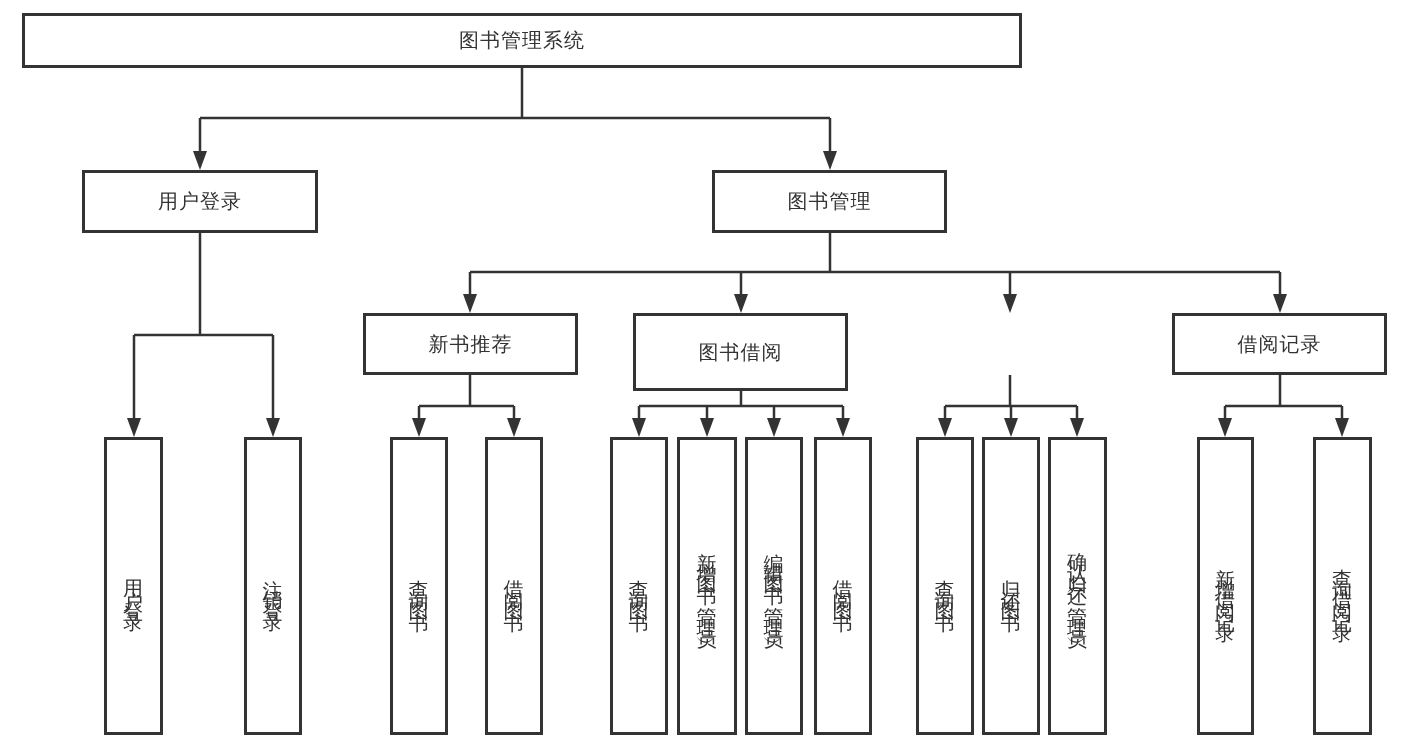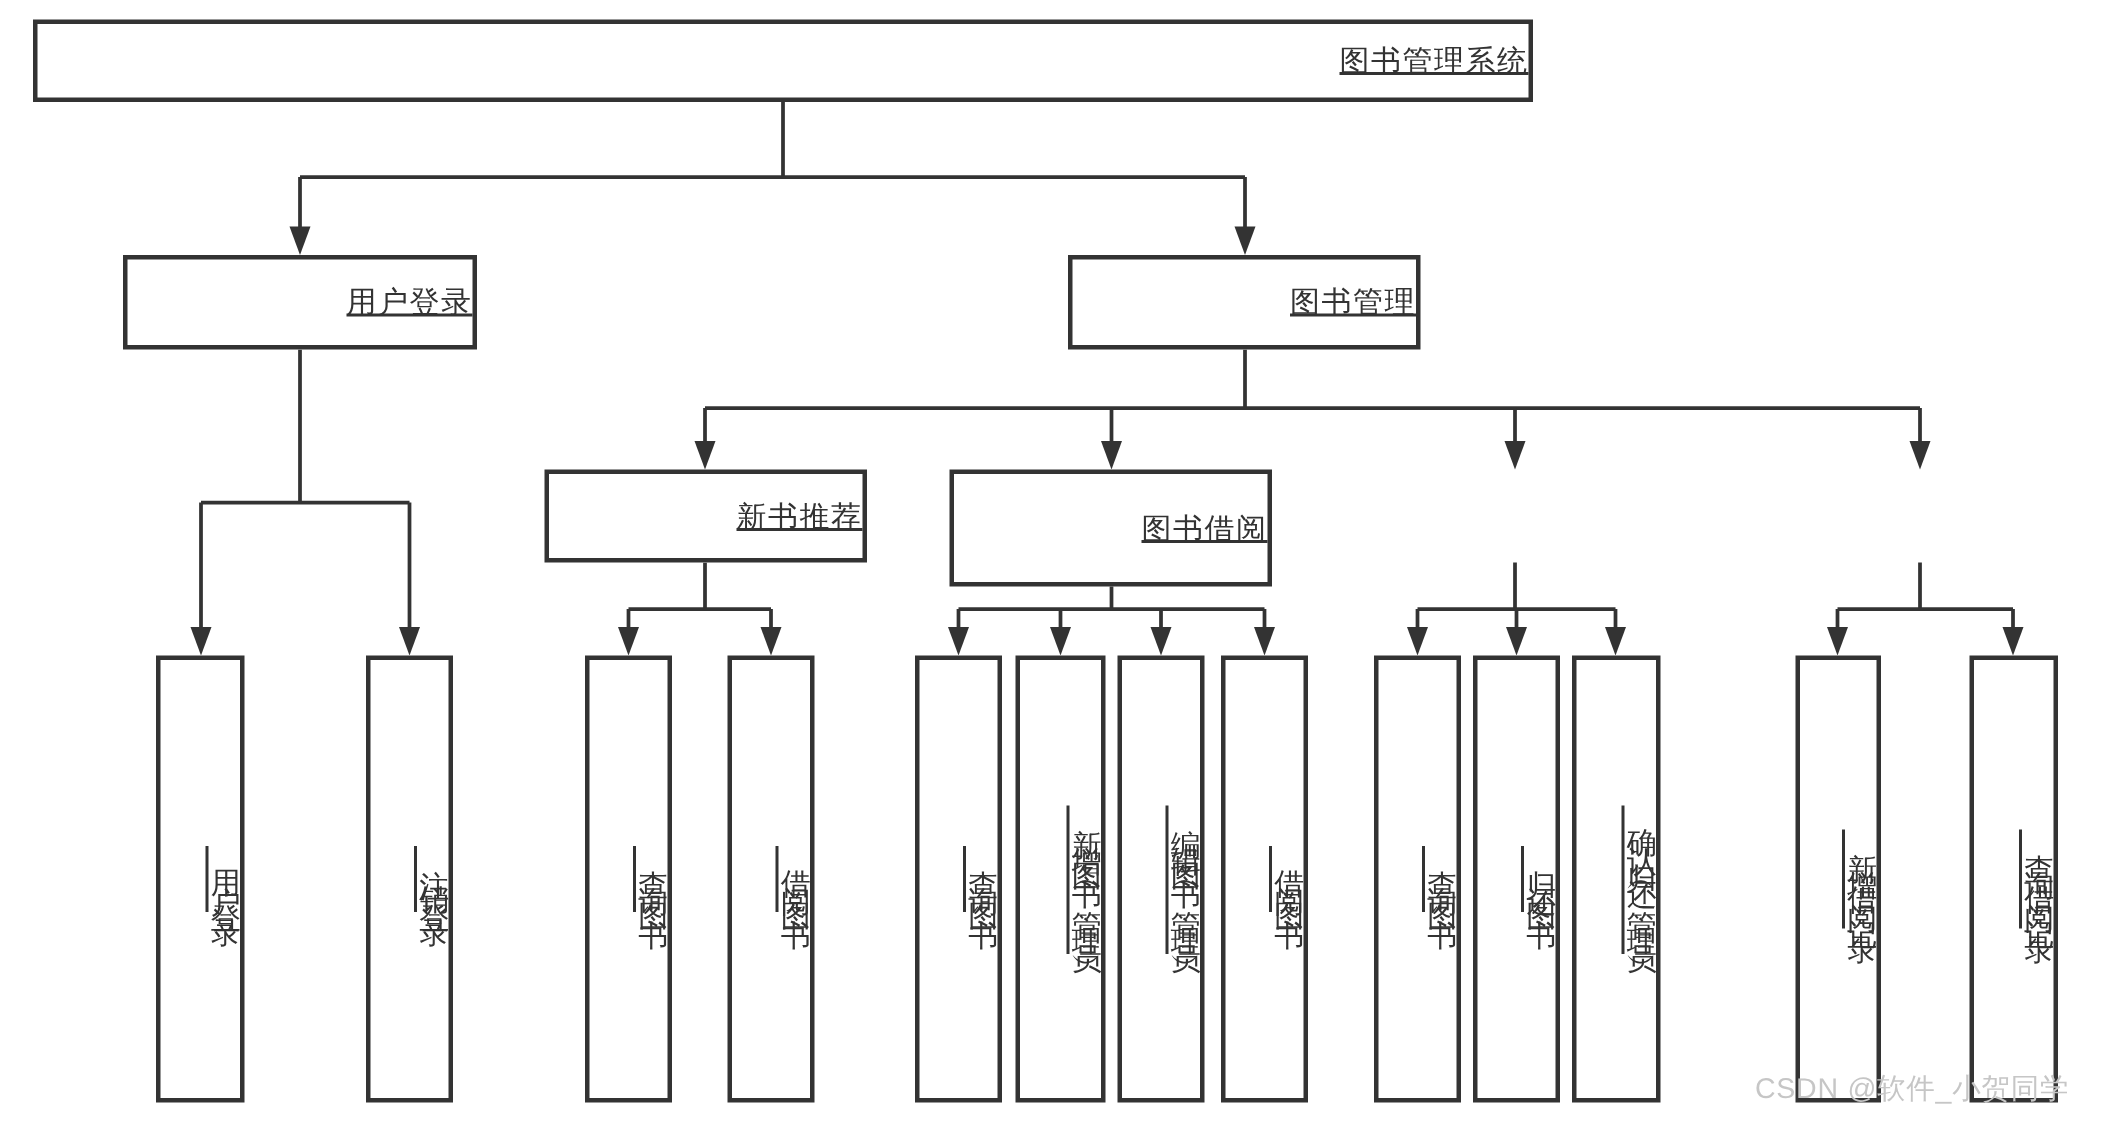--- a/index.html
+++ b/index.html
@@ -17,24 +17,23 @@
     overflow:hidden;
   }
   .connectors{position:absolute;left:0;top:0;z-index:1;}
   .connectors path{stroke:var(--line);stroke-width:2.5;fill:none;}
   .connectors polygon{fill:var(--line);stroke:none;}
   .node{
     position:absolute;
     box-sizing:border-box;
     border:3px solid var(--line);
     background:var(--background);
-    display:flex;align-items:center;justify-content:flex-end;
+    display:flex;align-items:center;justify-content:center;
     color:var(--text);
     z-index:2;
-    text-decoration:underline;
   }
   .node .h-label{
     font-size:20px;
     letter-spacing:1px;
     white-space:nowrap;
   }
   .node .v-label{
     writing-mode:vertical-rl;
     text-orientation:mixed;
     font-size:20px;
@@ -130,20 +129,23 @@
   <div class="node" style="left:712px;top:170px;width:235px;height:63px">
     <span class="h-label">图书管理</span>
   </div>
 
   <div class="node" style="left:363px;top:313px;width:215px;height:62px">
     <span class="h-label">新书推荐</span>
   </div>
   <div class="node" style="left:633px;top:313px;width:215px;height:78px">
     <span class="h-label">图书借阅</span>
   </div>
+  <div class="node" style="left:1172px;top:313px;width:215px;height:62px">
+    <span class="h-label">借阅记录</span>
+  </div>
 
   <div class="node" style="left:104px;top:437px;width:59px;height:298px">
     <span class="v-label">用户登录</span>
   </div>
   <div class="node" style="left:244px;top:437px;width:58px;height:298px">
     <span class="v-label">注销登录</span>
   </div>
 
   <div class="node" style="left:390px;top:437px;width:58px;height:298px">
     <span class="v-label">查询图书</span>
@@ -175,15 +177,14 @@
     <span class="v-label">确认归还（管理员）</span>
   </div>
 
   <div class="node" style="left:1197px;top:437px;width:57px;height:298px">
     <span class="v-label">新增借阅记录</span>
   </div>
   <div class="node" style="left:1313px;top:437px;width:59px;height:298px">
     <span class="v-label">查询借阅记录</span>
   </div>
 
-  <div class="watermark">CSDN @软件_小贺同学</div>
 
 </div>
 
 </body></html>

